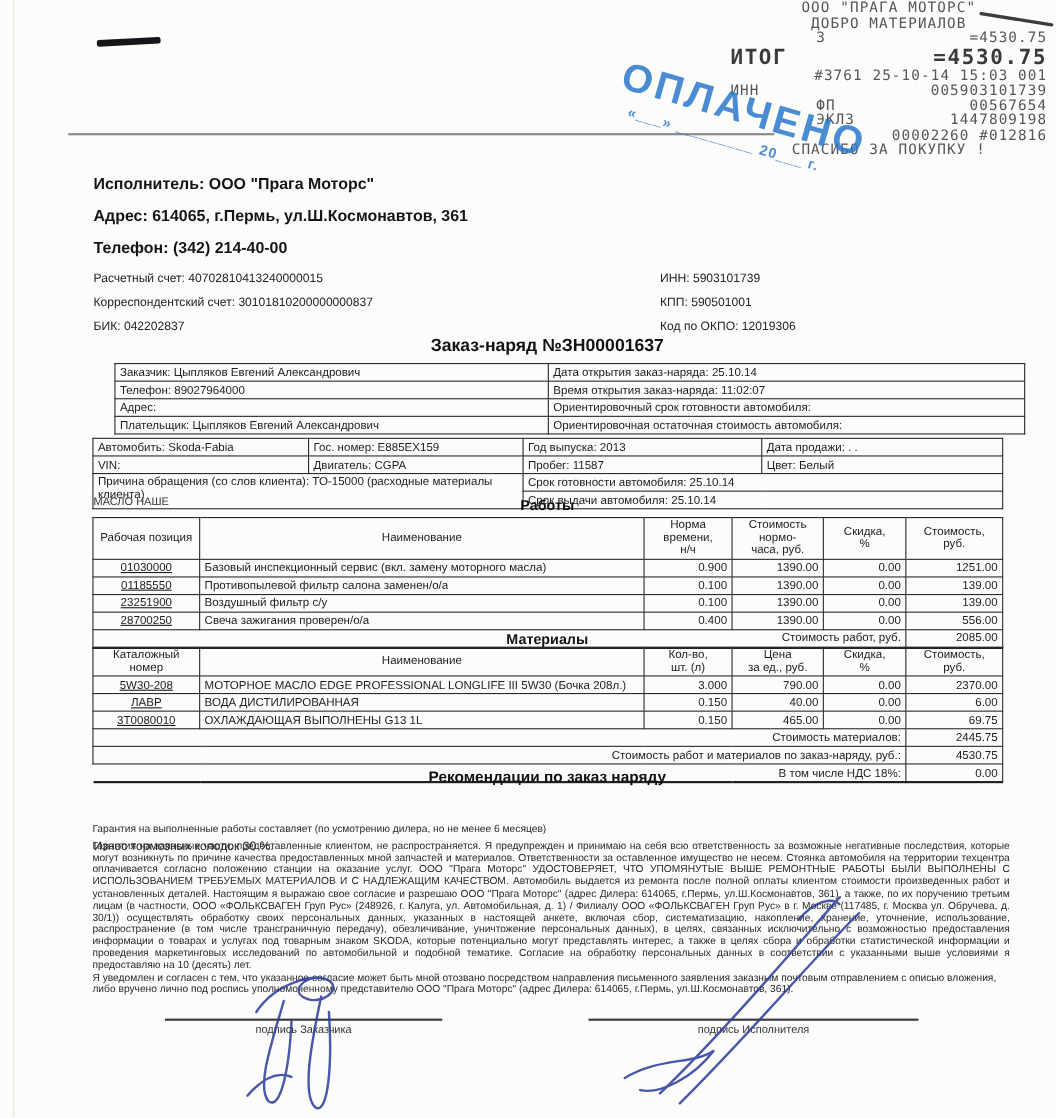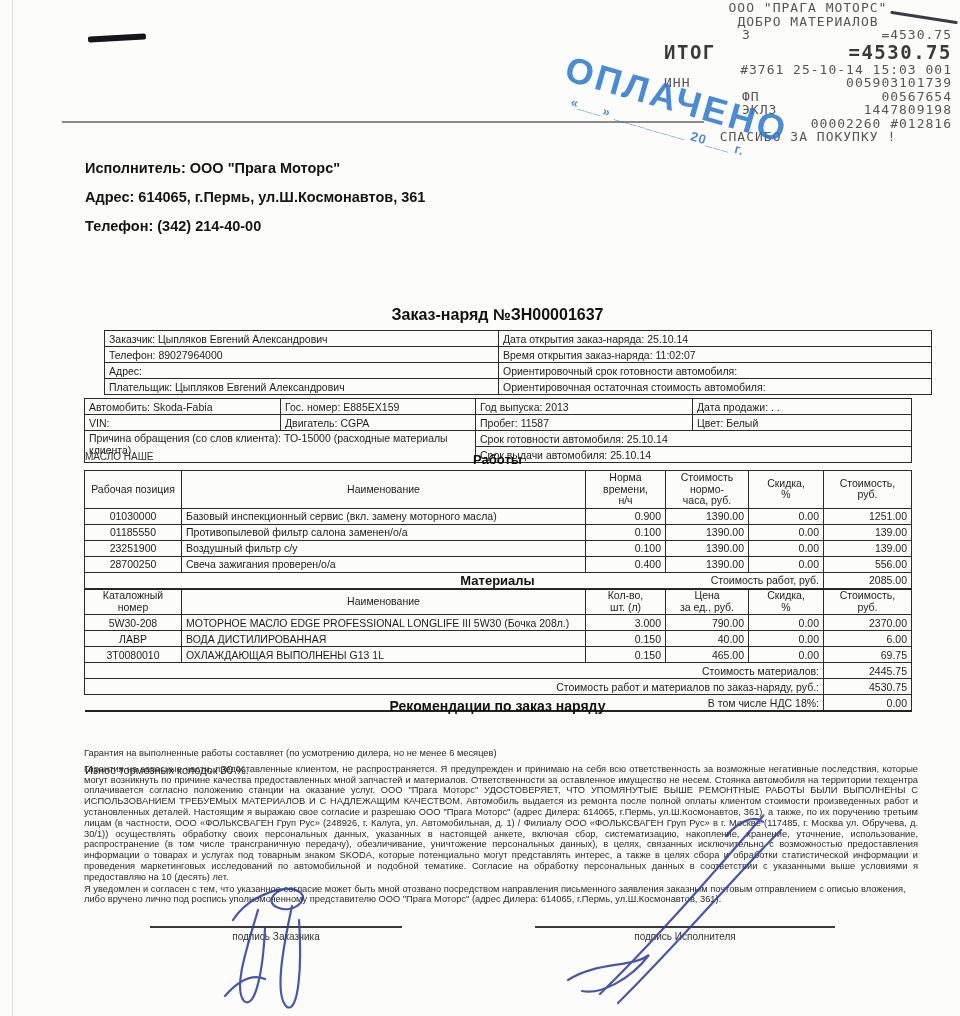--- a/index.html
+++ b/index.html
@@ -45,21 +45,21 @@
   
   table{border-collapse:collapse;table-layout:fixed;}
   td,th{border:1px solid #2b2b2b;padding:1px 4px;font-size:10.5px;color:#1d1d1d;overflow:hidden;}
   .tbl{left:84px;width:827px;}
   .t-order{top:330px;margin-left:20px;}
   .t-order td{height:13px;}
   .t-vehicle{top:398px;}
   .t-vehicle td{height:13px;}
   .th-c{text-align:center;vertical-align:middle;white-space:pre-line;font-weight:normal;line-height:11.5px;}
   .num{text-align:right;}
-  .cc{text-align:center;}
+  .cc{text-align:center;text-decoration:underline;}
   .t-works{top:470px;}
   .t-works td{height:13px;}
   .t-works{border-bottom:2px solid #222;}
   .t-materials{top:588px;border-bottom:2px solid #222;}
   .t-materials td{height:13px;}
   .total-label{text-align:right;font-size:10.5px;}
   .vat-label{border-left:none;background:transparent;}
   
   .sec-row{left:84px;width:827px;text-align:center;font-size:13px;font-weight:bold;color:#111;}
   .note-left{position:absolute;left:1px;top:-1px;font-size:10px;font-weight:normal;color:#333;}
@@ -119,20 +119,32 @@
 
 <div class="abs stamp">
   <div class="stamp-text">ОПЛАЧЕНО</div>
   <div class="stamp-date">«___» _________ 20___ г.</div>
 </div>
 
 <div class="abs hdr">
   <div class="hdr-bold">Исполнитель: ООО "Прага Моторс"</div>
   <div class="hdr-bold">Адрес: 614065, г.Пермь, ул.Ш.Космонавтов, 361</div>
   <div class="hdr-bold">Телефон: (342) 214-40-00</div>
+  <div class="hdr-cols">
+    <div class="hdr-col-left">
+      <div class="hdr-small">Расчетный счет: 40702810413240000015</div>
+      <div class="hdr-small">Корреспондентский счет: 30101810200000000837</div>
+      <div class="hdr-small">БИК: 042202837</div>
+    </div>
+    <div class="hdr-col-right">
+      <div class="hdr-small">ИНН: 5903101739</div>
+      <div class="hdr-small">КПП: 590501001</div>
+      <div class="hdr-small">Код по ОКПО: 12019306</div>
+    </div>
+  </div>
 </div>
 
 <div class="abs doc-title">Заказ-наряд №ЗН00001637</div>
 
 <table class="abs tbl t-order">
   <colgroup>
       <col style="width:394px">
       <col style="width:433px">
     </colgroup>
   <tbody>

